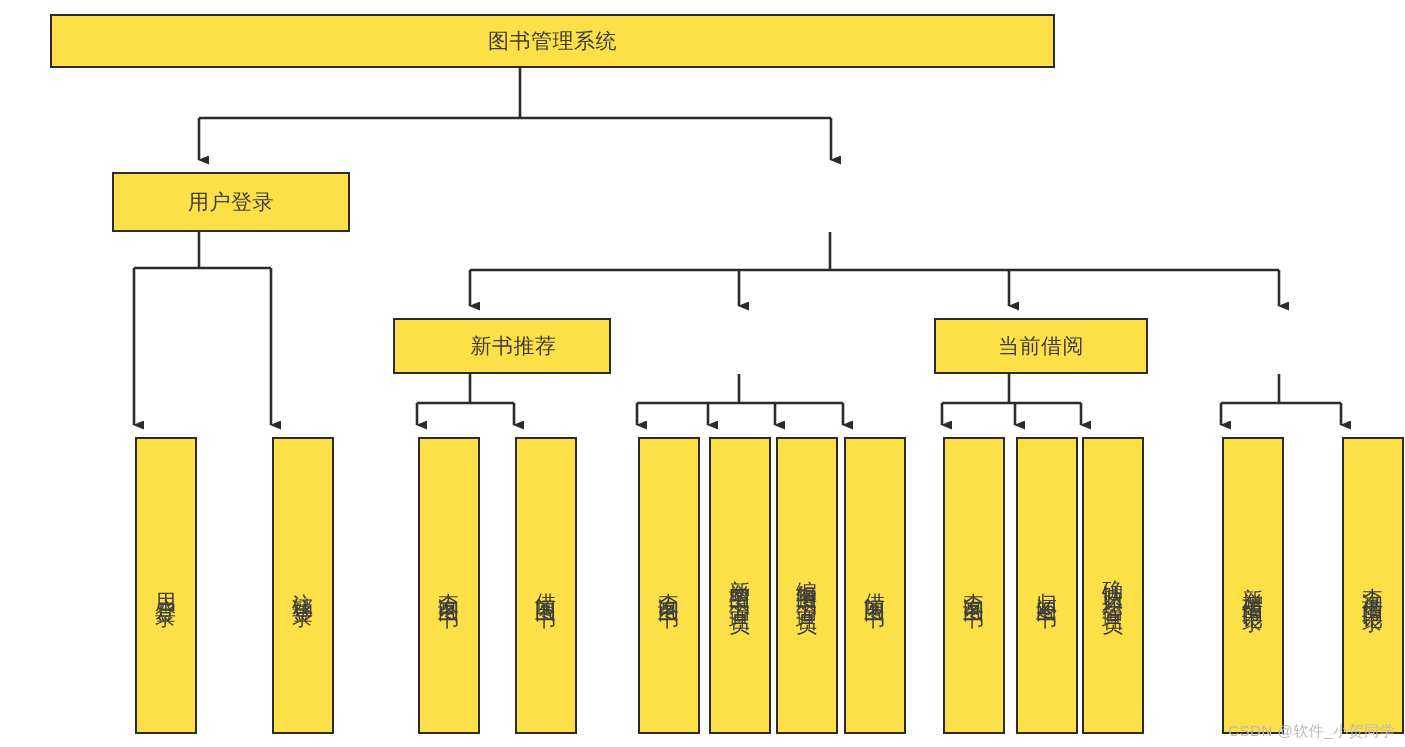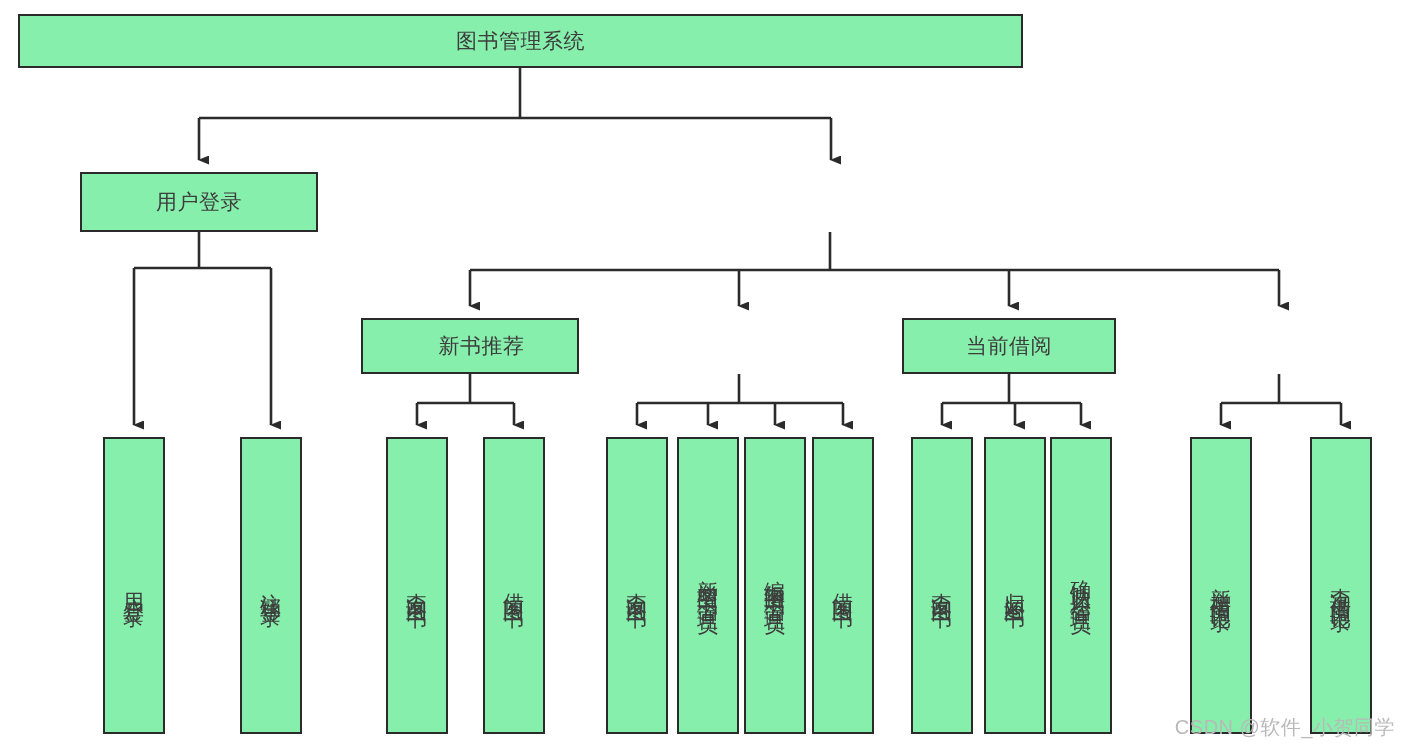--- a/index.html
+++ b/index.html
@@ -18,24 +18,25 @@
     position: absolute;
     left: 0;
     top: 0;
     width: 1405px;
     height: 747px;
   }
   .node-box {
     position: absolute;
     box-sizing: border-box;
     border: 2px solid #2b2b2b;
-    background: #86efac;
+    background: #fde047;
     display: flex;
     align-items: center;
     justify-content: center;
+    margin-left: 32px;
   }
   .node-label {
     color: #3d3d3d;
     font-size: 21px;
     line-height: 1.25;
     letter-spacing: 0.5px;
     white-space: nowrap;
     text-align: center;
   }
   .node-box.leaf {
@@ -57,21 +58,21 @@
     top: 0;
     width: 1405px;
     height: 747px;
     pointer-events: none;
   }
   #watermark {
     position: absolute;
     right: 10px;
     bottom: 6px;
     color: #b9b9b9;
-    font-size: 20px;
+    font-size: 15px;
     letter-spacing: 0.5px;
     white-space: nowrap;
   }
 </style>
 </head>
 <body>
 
 <div id="diagram-root">
 
   <svg id="connector-layer" viewBox="0 0 1405 747" xmlns="http://www.w3.org/2000/svg">

